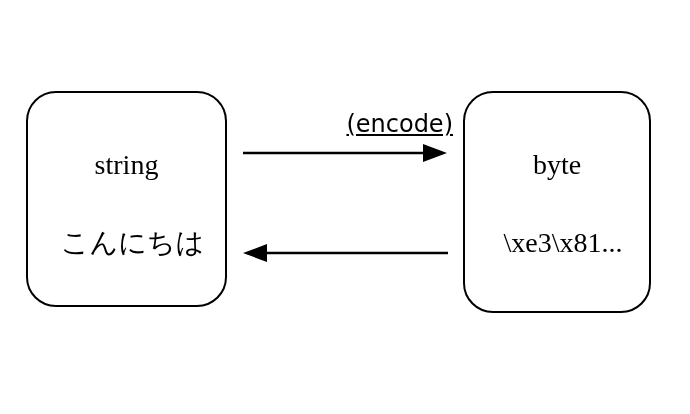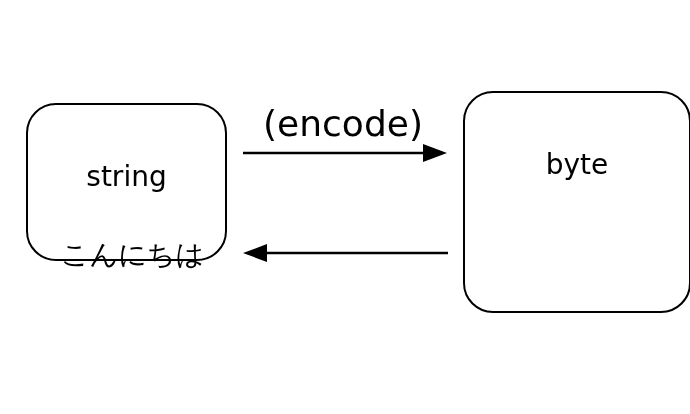--- a/index.html
+++ b/index.html
@@ -18,29 +18,31 @@
   }
   .node {
     position: absolute;
     box-sizing: border-box;
     border: 2.5px solid #000000;
     border-radius: 30px;
     background: #ffffff;
   }
   .node-string {
     left: 26px;
-    top: 103px;
+    top: 91px;
     width: 201px;
-    height: 158px;
+    height: 216px;
+    font-family: Liberation Serif, serif;
   }
   .node-byte {
     left: 463px;
     top: 91px;
-    width: 228px;
+    width: 188px;
     height: 222px;
+    font-family: Liberation Serif, serif;
   }
   .node-title, .node-value {
     position: absolute;
     left: 0;
     right: 0;
     text-align: center;
     font-size: 28px;
     line-height: 32px;
     white-space: nowrap;
   }
@@ -50,40 +52,42 @@
     position: absolute;
     left: 0;
     top: 0;
     width: 690px;
     height: 414px;
     pointer-events: none;
   }
   .arrow-label {
     position: absolute;
     width: 220px;
-    text-align: center;
-    font-size: 36px;
+    text-align: right;
+    font-size: 24px;
     line-height: 32px;
     white-space: nowrap;
+    text-decoration: underline;
   }
   .label-encode { left: 233px; top: 108px; }
   .label-decode { left: 235px; top: 270px; }
 </style>
 </head>
 <body>
 
 <div class="stage">
 
   <div class="node node-string">
     <div class="node-title">string</div>
     <div class="node-value">こんにちは</div>
   </div>
 
   <div class="node node-byte">
     <div class="node-title">byte</div>
+    <div class="node-value">\xe3\x81...</div>
   </div>
 
   <svg class="arrows-layer" viewBox="0 0 690 414" xmlns="http://www.w3.org/2000/svg">
     <g>
       <line x1="243" y1="153" x2="427" y2="153" stroke="#000000" stroke-width="2.5"></line>
       <polygon points="447,153 423,144 423,162" fill="#000000"></polygon>
     </g>
     <g>
       <line x1="264" y1="253" x2="448" y2="253" stroke="#000000" stroke-width="2.5"></line>
       <polygon points="243,253 267,244 267,262" fill="#000000"></polygon>

